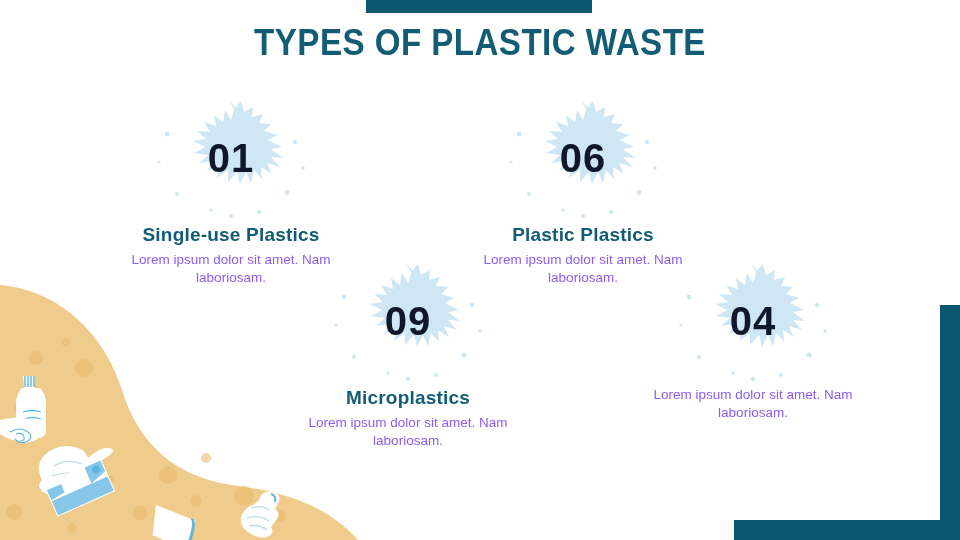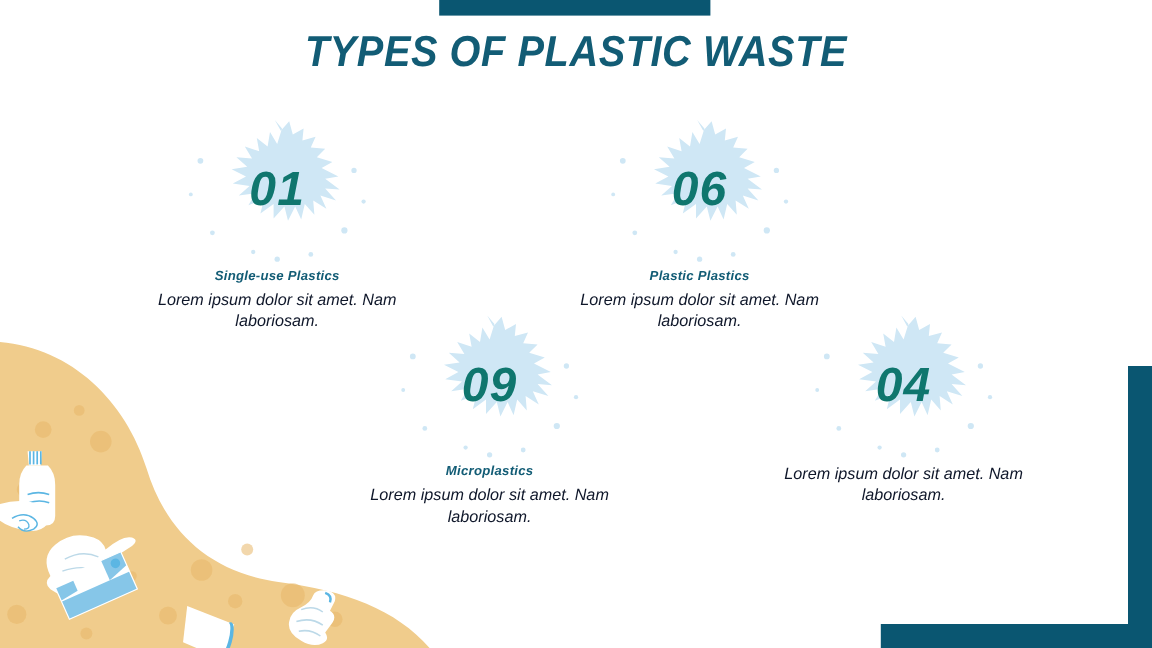--- a/index.html
+++ b/index.html
@@ -12,21 +12,20 @@
     background: #ffffff;
     font-family: "Liberation Sans", sans-serif;
     overflow: hidden;
   }
   .slide {
     position: relative;
     width: 960px;
     height: 540px;
     background: #ffffff;
     overflow: hidden;
-    font-style: italic;
   }
 
   
   .top-bar {
     position: absolute;
     left: 366px;
     top: 0px;
     width: 226px;
     height: 13px;
     background: #0a5671;
@@ -94,38 +93,38 @@
   }
   .splat-num {
     position: absolute;
     left: 0;
     top: 0;
     width: 230px;
     height: 120px;
     display: flex;
     align-items: center;
     justify-content: center;
-    color: #0f766e;
+    color: #0f172a;
     font-size: 40px;
     font-weight: bold;
     font-family: "Liberation Sans Narrow", "Liberation Sans", sans-serif;
     letter-spacing: 1px;
   }
   .item-head {
     margin-top: 6px;
     color: #125c75;
-    font-size: 11px;
+    font-size: 19px;
     font-weight: bold;
     font-family: "Liberation Sans Narrow", "Liberation Sans", sans-serif;
     letter-spacing: 0.2px;
     text-align: center;
   }
   .item-body {
     margin-top: 5px;
-    color: #0f172a;
+    color: #8b5cf6;
     font-size: 13.5px;
     line-height: 1.35;
     font-family: "Liberation Sans Narrow", "Liberation Sans", sans-serif;
   }
 
   #item-01 { left: 116px; top: 98px; }
   #item-03 { left: 468px; top: 98px; }
   #item-02 { left: 293px; top: 261px; }
   #item-04 { left: 638px; top: 261px; }
 </style>

